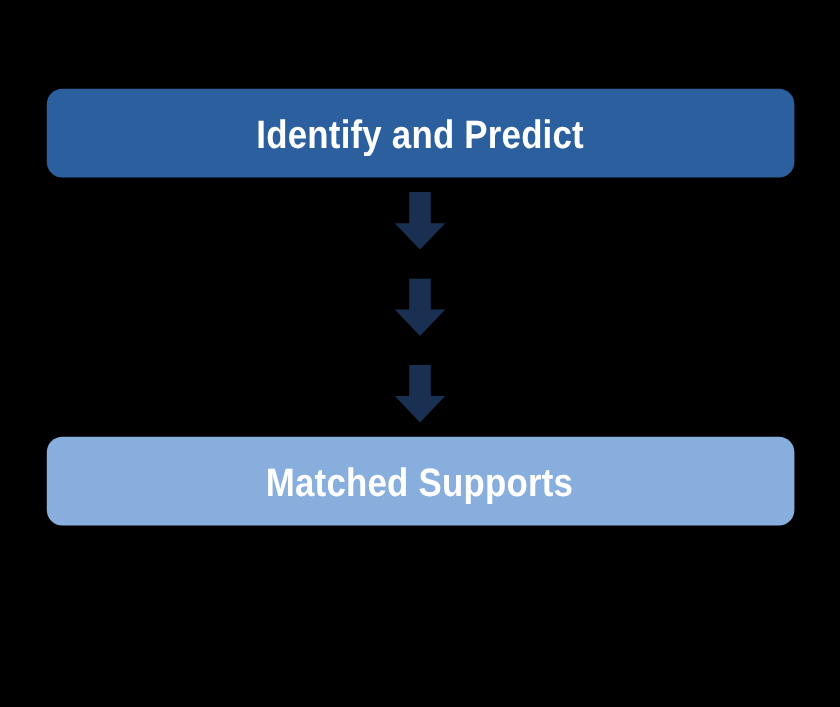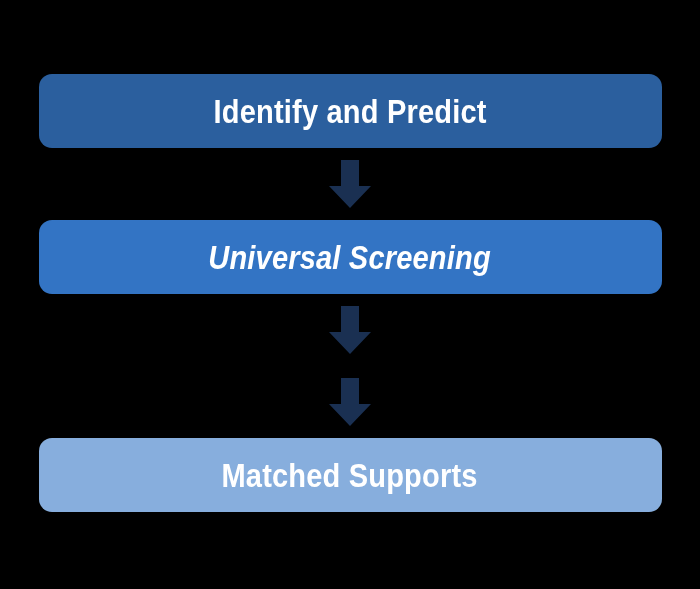--- a/index.html
+++ b/index.html
@@ -77,23 +77,20 @@
   <div class="node" style="background-color: rgb(43, 95, 158);">
     <span class="node-label" style="color: rgb(255, 255, 255);">Identify and Predict</span>
   </div>
 
   <div class="connector">
     <svg class="arrow-svg" viewBox="0 0 42 48">
       <polygon points="12,0 30,0 30,26 42,26 21,48 0,26 12,26" fill="#1a3052"></polygon>
     </svg>
   </div>
 
-  <div class="node" style="background-color: rgb(51, 116, 196);">
-    <span class="node-label italic" style="color: rgb(255, 255, 255);">Universal Screening</span>
-  </div>
 
   <div class="connector">
     <svg class="arrow-svg" viewBox="0 0 42 48">
       <polygon points="12,0 30,0 30,26 42,26 21,48 0,26 12,26" fill="#1a3052"></polygon>
     </svg>
   </div>
 
 
   <div class="connector">
     <svg class="arrow-svg" viewBox="0 0 42 48">

